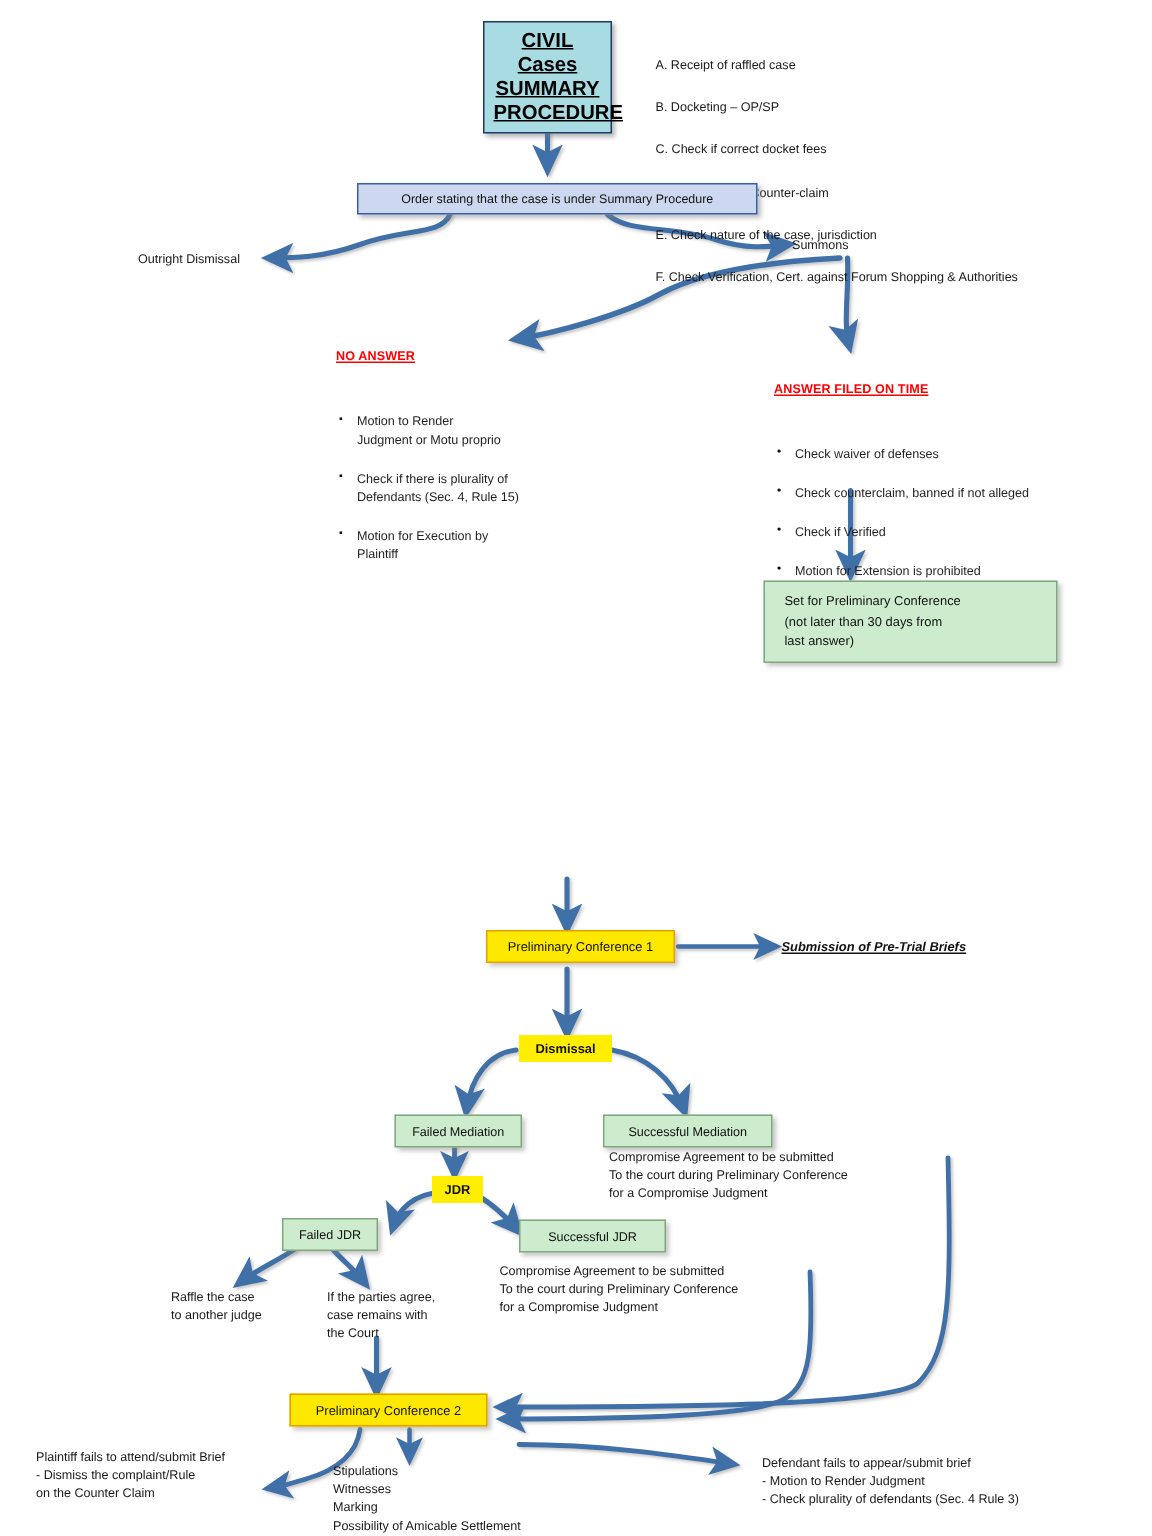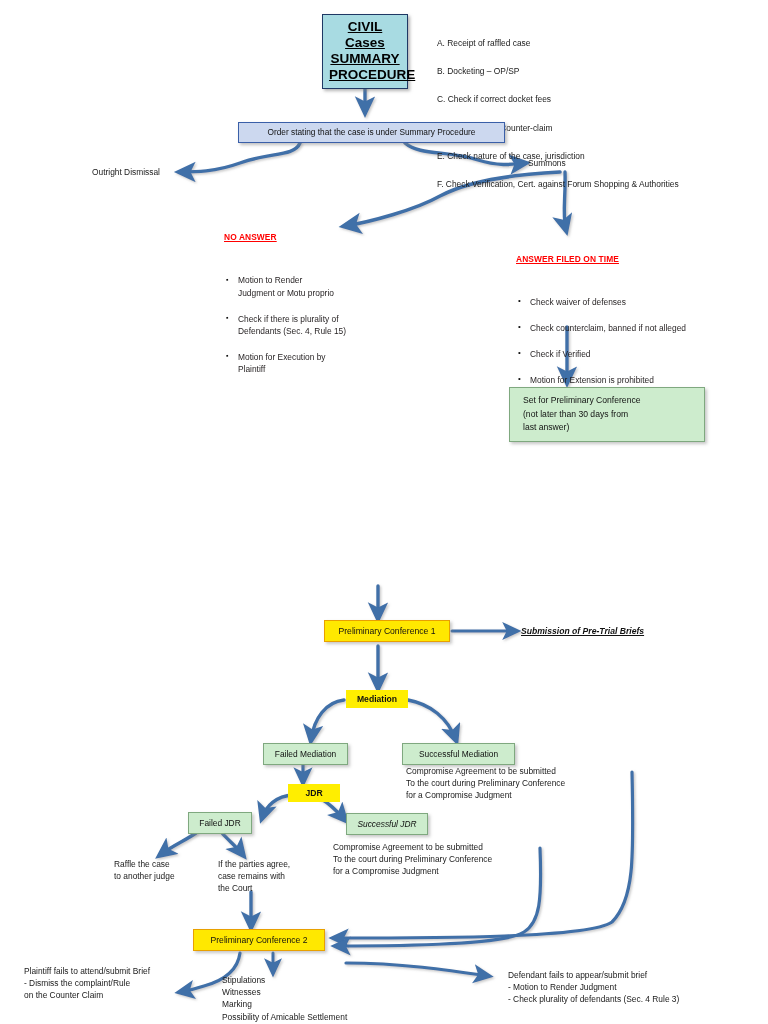--- a/index.html
+++ b/index.html
@@ -182,43 +182,43 @@
     <div>   last answer)</div>
   </div>
 
   <div class="node box-yellow" style="left:324px;top:620px;width:126px;">
     <span>Preliminary Conference 1</span>
   </div>
 
   <div class="txt italic-underline" style="left:521px;top:626px;width:220px;">Submission of Pre-Trial Briefs</div>
 
   <div class="node box-yellow-plain" style="left:346px;top:690px;width:62px;">
-    <span>Mediation</span>
+    <span>Dismissal</span>
   </div>
 
   <div class="node box-green" style="left:263px;top:743px;width:85px;text-align:center;">
     <span>Failed Mediation</span>
   </div>
 
   <div class="node box-green" style="left:402px;top:743px;width:113px;text-align:center;">
     <span>Successful Mediation</span>
   </div>
   <div class="txt plain" style="left:406px;top:765px;width:270px;">Compromise Agreement to be submitted
 To the court during Preliminary Conference
  for a Compromise Judgment</div>
 
-  <div class="node box-yellow-plain" style="left:288px;top:784px;width:52px;">
+  <div class="node box-yellow-plain" style="left:288px;top:784px;width:34px;">
     <span>JDR</span>
   </div>
 
   <div class="node box-green" style="left:188px;top:812px;width:64px;text-align:center;">
     <span>Failed JDR</span>
   </div>
 
-  <div class="node box-green" style="left:346px;top:813px;width:82px;text-align:center;font-style:italic;">
+  <div class="node box-green" style="left:346px;top:813px;width:98px;text-align:center;">
     <span>Successful JDR</span>
   </div>
   <div class="txt plain" style="left:333px;top:841px;width:270px;">Compromise Agreement to be submitted
 To the court during Preliminary Conference
  for a Compromise Judgment</div>
 
   <div class="txt plain" style="left:114px;top:858px;width:110px;">Raffle the case
 to another judge</div>
 
   <div class="txt plain" style="left:218px;top:858px;width:110px;">If the parties agree,

